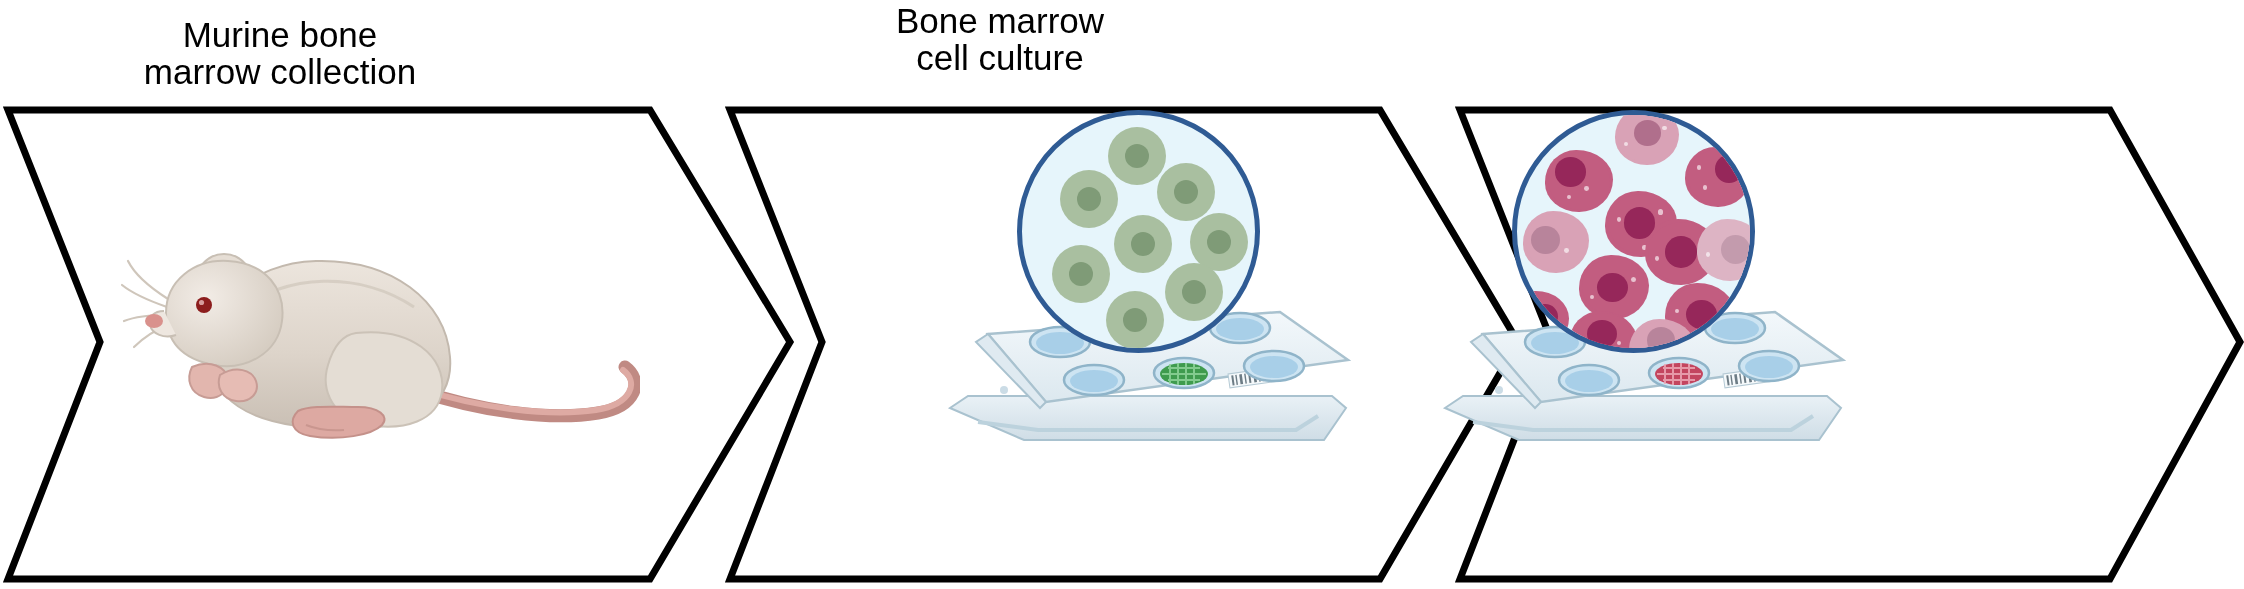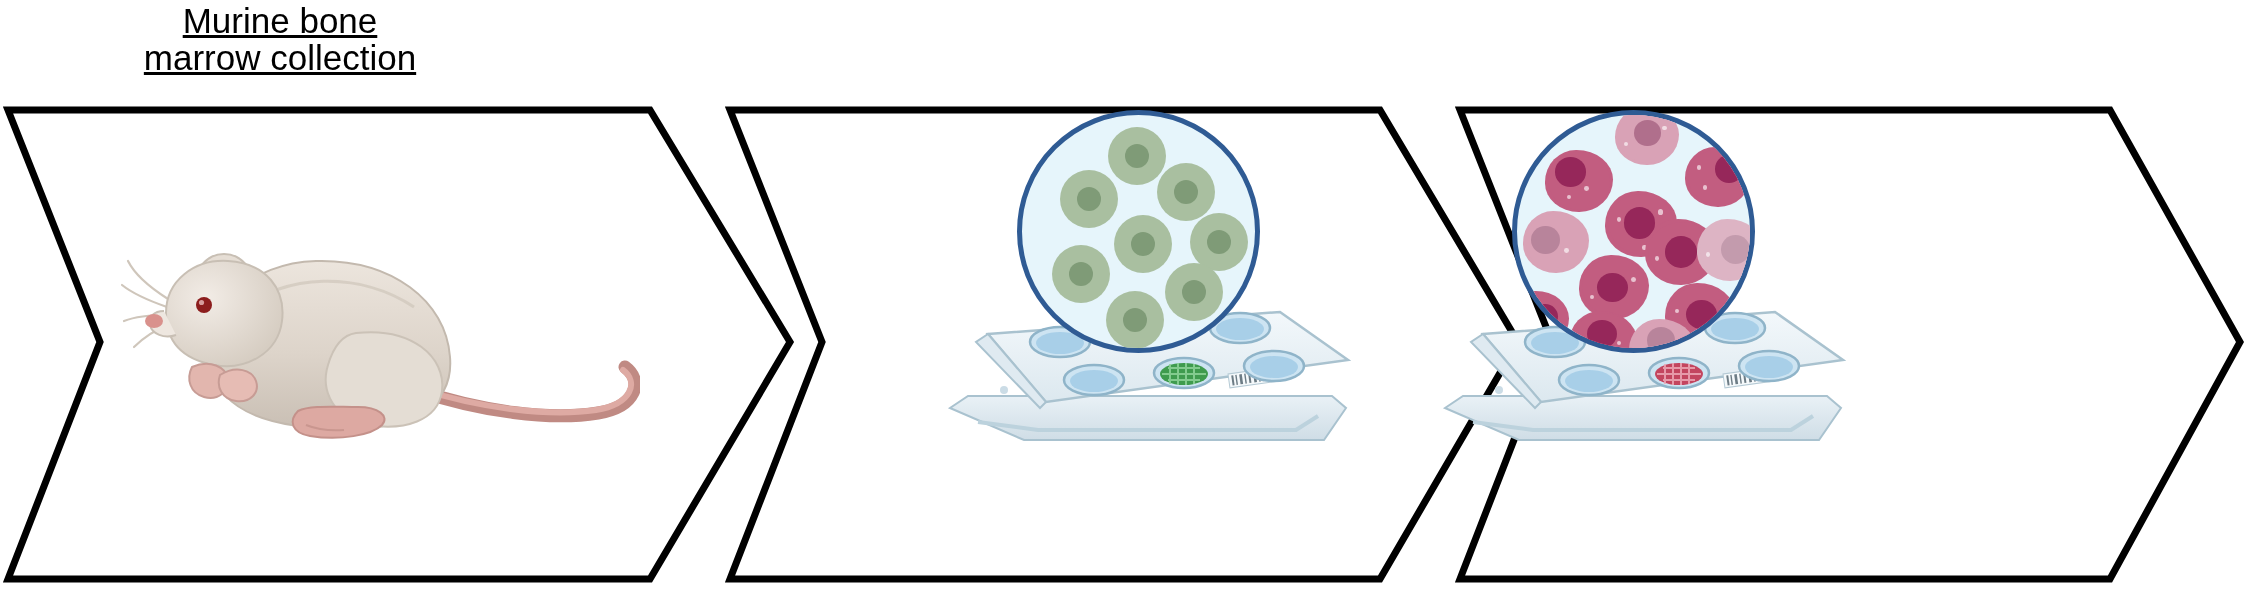--- a/index.html
+++ b/index.html
@@ -51,23 +51,25 @@
 
   
   .plate{position:absolute;}
   .beam{position:absolute;}
 </style>
 </head>
 <body>
 
 <div id="stage">
 
-  <div class="panel-title" style="left:0px;top:2px;width:560px;text-decoration:underline;">Murine bone
+  <div class="panel-title" style="left:0px;top:16px;width:560px;">Murine bone
 marrow collection</div>
 
+  <div class="panel-title" style="left:500px;top:2px;width:1000px;">Bone marrow
+cell culture</div>
 
 
   <svg class="chev-svg" viewBox="0 0 2244 589">
 
     <path d="M 8,110 L 650,110 L 790,342 L 650,579 L 8,579 L 100,342 Z" fill="none" stroke="#000000" stroke-width="7" stroke-linejoin="miter"></path>
 
     <path d="M 730,110 L 1380,110 L 1518,342 L 1380,579 L 730,579 L 822,342 Z" fill="none" stroke="#000000" stroke-width="7" stroke-linejoin="miter"></path>
 
     <path d="M 1460,110 L 2110,110 L 2240,342 L 2110,579 L 1460,579 L 1552,342 Z" fill="none" stroke="#000000" stroke-width="7" stroke-linejoin="miter"></path>
   </svg>

